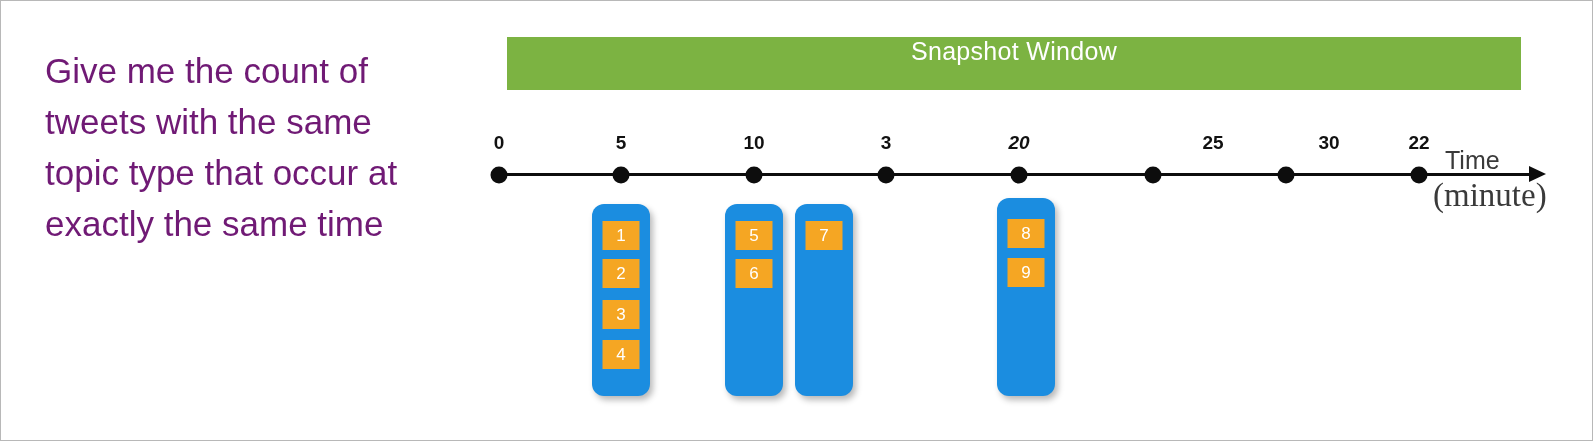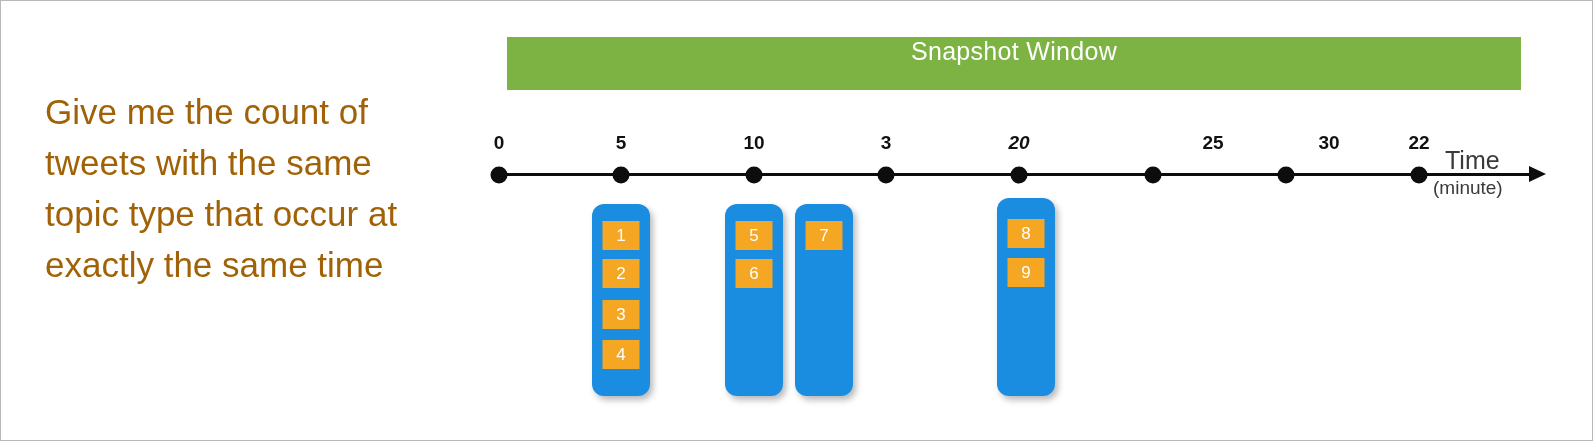--- a/index.html
+++ b/index.html
@@ -19,27 +19,26 @@
     border: 1px solid #b8b8b8;
     overflow: hidden;
   }
 
   
   #prompt-text {
     position: absolute;
     left: 44px;
     top: 44px;
     width: 400px;
-    color: #a16207;
+    color: #701a75;
     font-size: 35px;
     line-height: 51px;
     font-family: "Liberation Sans", sans-serif;
     letter-spacing: 0px;
     white-space: normal;
-    margin-top: 41px;
   }
 
   
   #snapshot-banner {
     position: absolute;
     left: 506px;
     top: 36px;
     width: 1014px;
     height: 53px;
     background: #7CB342;
@@ -106,22 +105,22 @@
     top: 145px;
     color: #3a3a3a;
     font-size: 25px;
     font-family: "Liberation Sans", sans-serif;
   }
   #axis-title-unit {
     position: absolute;
     left: 1432px;
     top: 176px;
     color: #3a3a3a;
-    font-size: 19px;
-    font-family: Liberation Sans, sans-serif;
+    font-size: 33px;
+    font-family: Liberation Serif, serif;
   }
 
   
   .group-column {
     position: absolute;
     background: #1B8DE0;
     border-radius: 12px;
     box-shadow: 3px 4px 6px rgba(0,0,0,0.28);
     transform: translateX(-50%);
   }

